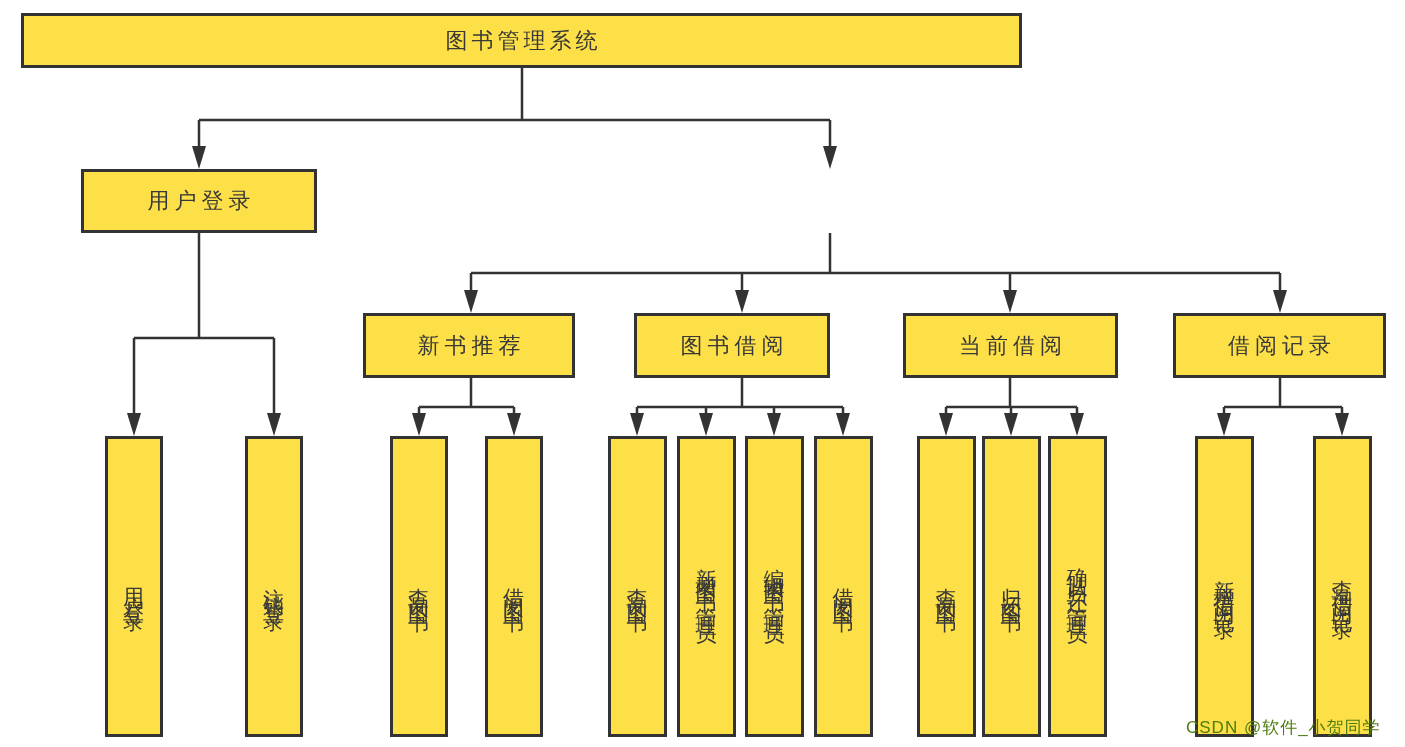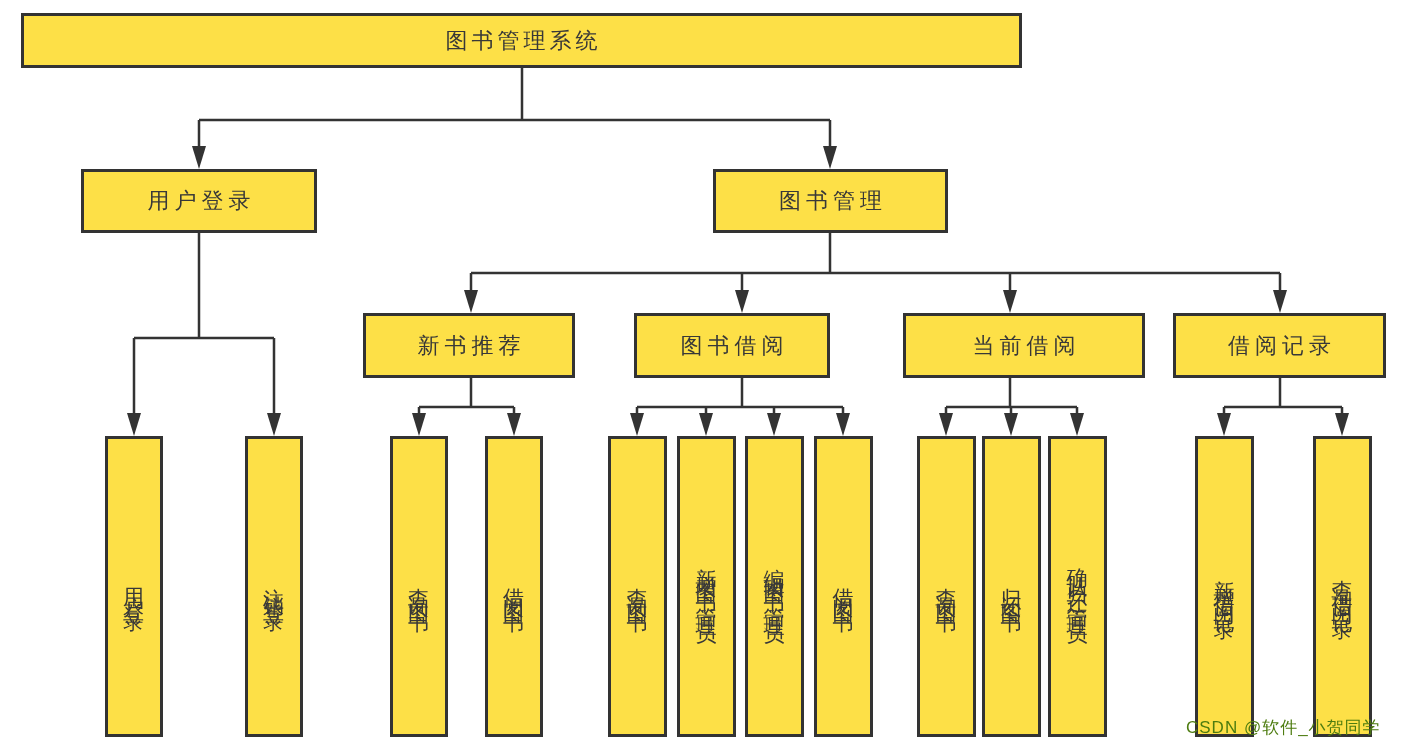--- a/index.html
+++ b/index.html
@@ -89,31 +89,28 @@
     </g>
   </svg>
 
   <div class="node h root" style="left:21px; top:13px; width:1001px; height:55px;">
     <span>图书管理系统</span>
   </div>
 
   <div class="node h" style="left:81px; top:169px; width:236px; height:64px;">
     <span>用户登录</span>
   </div>
-  <div class="node h" style="left:713px; top:169px; width:235px; height:64px;">
-    <span>图书管理</span>
-  </div>
 
   <div class="node h" style="left:363px; top:313px; width:212px; height:65px;">
     <span>新书推荐</span>
   </div>
   <div class="node h" style="left:634px; top:313px; width:196px; height:65px;">
     <span>图书借阅</span>
   </div>
-  <div class="node h" style="left:903px; top:313px; width:242px; height:65px;">
+  <div class="node h" style="left:903px; top:313px; width:215px; height:65px;">
     <span>当前借阅</span>
   </div>
   <div class="node h" style="left:1173px; top:313px; width:213px; height:65px;">
     <span>借阅记录</span>
   </div>
 
   <div class="node v" style="left:105px; top:436px; width:58px; height:301px;">
     <span>用户登录</span>
   </div>
   <div class="node v" style="left:245px; top:436px; width:58px; height:301px;">

